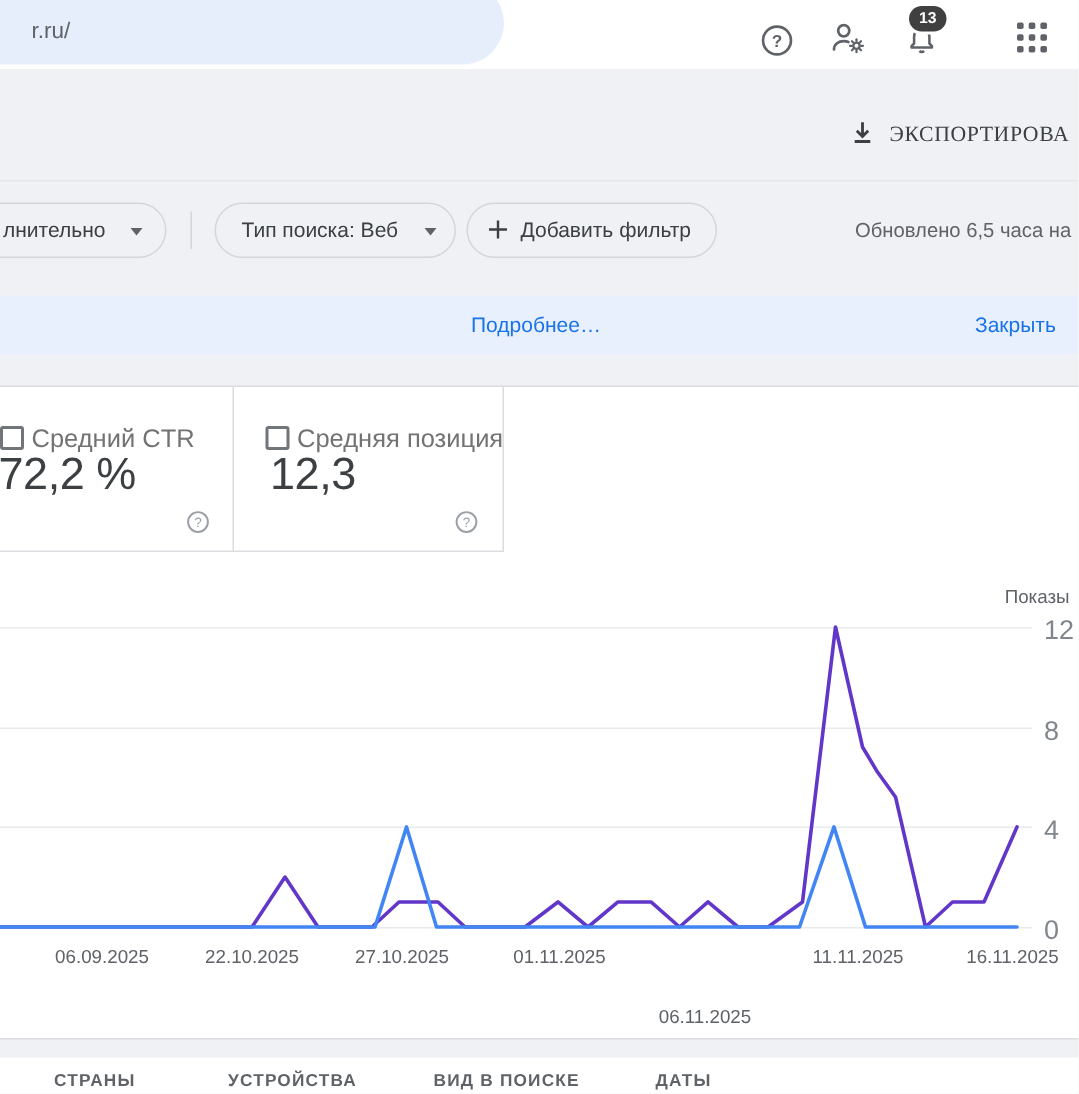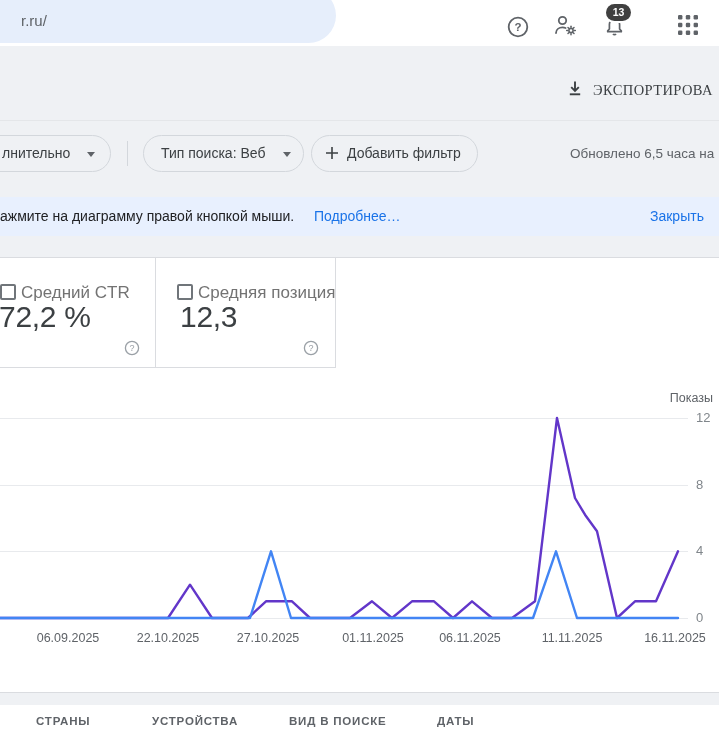--- a/index.html
+++ b/index.html
@@ -39,21 +39,21 @@
     border:1px solid #dadce0;border-radius:8px;box-sizing:border-box;}
   .card-vline{position:absolute;top:258px;width:1px;height:109px;background:#dadce0;}
   .card-hline{position:absolute;left:-19px;top:367px;width:355px;height:1px;background:#dadce0;}
   .cbx{position:absolute;width:12px;height:12px;border:2px solid #70757a;border-radius:2px;cursor:pointer;}
   .card-label{position:absolute;top:283px;font-size:17px;color:#737373;white-space:nowrap;}
   .card-value{position:absolute;top:300px;font-size:30px;color:#3c4043;letter-spacing:-.3px;white-space:nowrap;}
   .help-q{position:absolute;cursor:pointer;}
   
   .y-axis-title{position:absolute;left:613px;top:391px;width:100px;text-align:right;font-size:12.5px;color:#5f6368;}
   .gridline{position:absolute;left:0;width:688px;height:1px;background:#e8eaed;}
-  .ytick{position:absolute;left:696px;width:22px;font-size:13px;color:#80868b;}
+  .ytick{position:absolute;left:696px;width:22px;font-size:18px;color:#80868b;}
   .xtick{position:absolute;top:631px;width:68px;text-align:center;font-size:12.5px;color:#5f6368;white-space:nowrap;}
   #chart-svg{position:absolute;left:0;top:400px;}
   
   .bottom-strip{position:absolute;left:0;top:705px;width:719px;height:24px;background:#fff;}
   .btab{position:absolute;top:715px;font-size:11.5px;font-weight:bold;color:#5f6368;letter-spacing:.8px;white-space:nowrap;cursor:pointer;}
 </style>
 </head>
 <body>
 
 <div class="topbar">
@@ -137,21 +137,20 @@
 <span style="position:absolute;left:324px;top:145px;">
   <svg width="16" height="16" viewBox="0 0 16 16">
       <path d="M8 2v12M2 8h12" stroke="#3c4043" stroke-width="1.6" fill="none"></path>
     </svg>
 </span>
 <span class="pill-label" style="left:347px;">Добавить фильтр</span>
 
 <span class="updated">Обновлено 6,5 часа на</span>
 
 <div class="banner">
-  <span class="banner-msg">ажмите на диаграмму правой кнопкой мыши.</span>
   <span class="banner-link">Подробнее…</span>
   <span class="banner-close">Закрыть</span>
 </div>
 
 <div class="panel"></div>
 
 <div class="card-vline" style="left:155px;"></div>
 <div class="card-vline" style="left:335px;"></div>
 <div class="card-hline"></div>
 
@@ -192,21 +191,21 @@
   <g id="chart-lines">
       <polyline points="0,218.0 168,218.0 190,184.7 212,218.0 248,218.0 266,201.3 292,201.3 310,218.0 350,218.0 372,201.3 392,218.0 412,201.3 434,201.3 453,218.0 472,201.3 492,218.0 512,218.0 535,201.3 557,18.0 575,98.0 585,114.7 597,131.3 617,218.0 635,201.3 656,201.3 678,151.3" fill="none" stroke="#6236c9" stroke-width="2.4" stroke-linejoin="round" stroke-linecap="round"></polyline>
       <polyline points="0,218.0 250,218.0 271,151.3 291,218.0 533,218.0 556,151.3 577,218.0 678,218.0" fill="none" stroke="#4285f4" stroke-width="2.4" stroke-linejoin="round" stroke-linecap="round"></polyline>
     </g>
 </svg>
 <div id="xticks">
     <span class="xtick" style="left: 34px;">06.09.2025</span>
     <span class="xtick" style="left: 134px;">22.10.2025</span>
     <span class="xtick" style="left: 234px;">27.10.2025</span>
     <span class="xtick" style="left: 339px;">01.11.2025</span>
-    <span class="xtick" style="left: 436px;">06.11.2025</span>
+    <span class="xtick" style="left: 436px; margin-top: 40px;">06.11.2025</span>
     <span class="xtick" style="left: 538px;">11.11.2025</span>
     <span class="xtick" style="left: 641px;">16.11.2025</span>
   </div>
 
 <div class="bottom-strip"></div>
 <div id="btabs">
     <span class="btab" style="left: 36px;">СТРАНЫ</span>
     <span class="btab" style="left: 152px;">УСТРОЙСТВА</span>
     <span class="btab" style="left: 289px;">ВИД В ПОИСКЕ</span>
     <span class="btab" style="left: 437px;">ДАТЫ</span>

